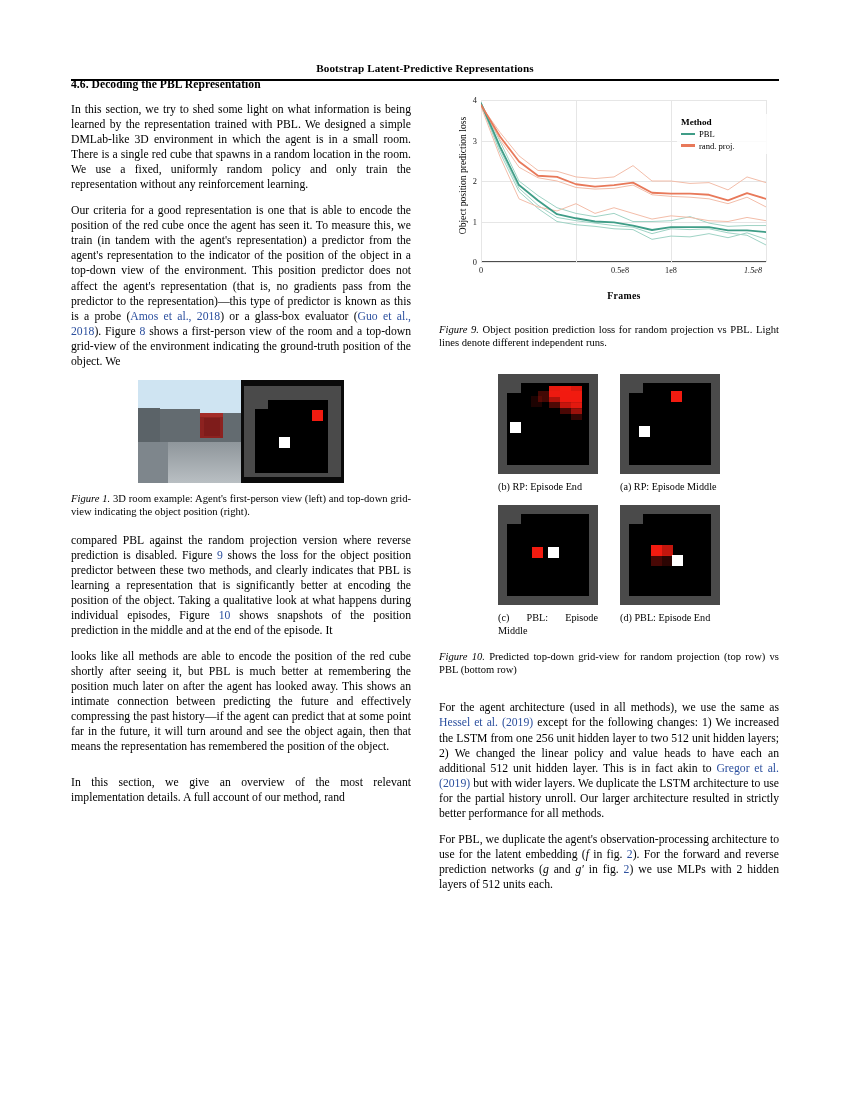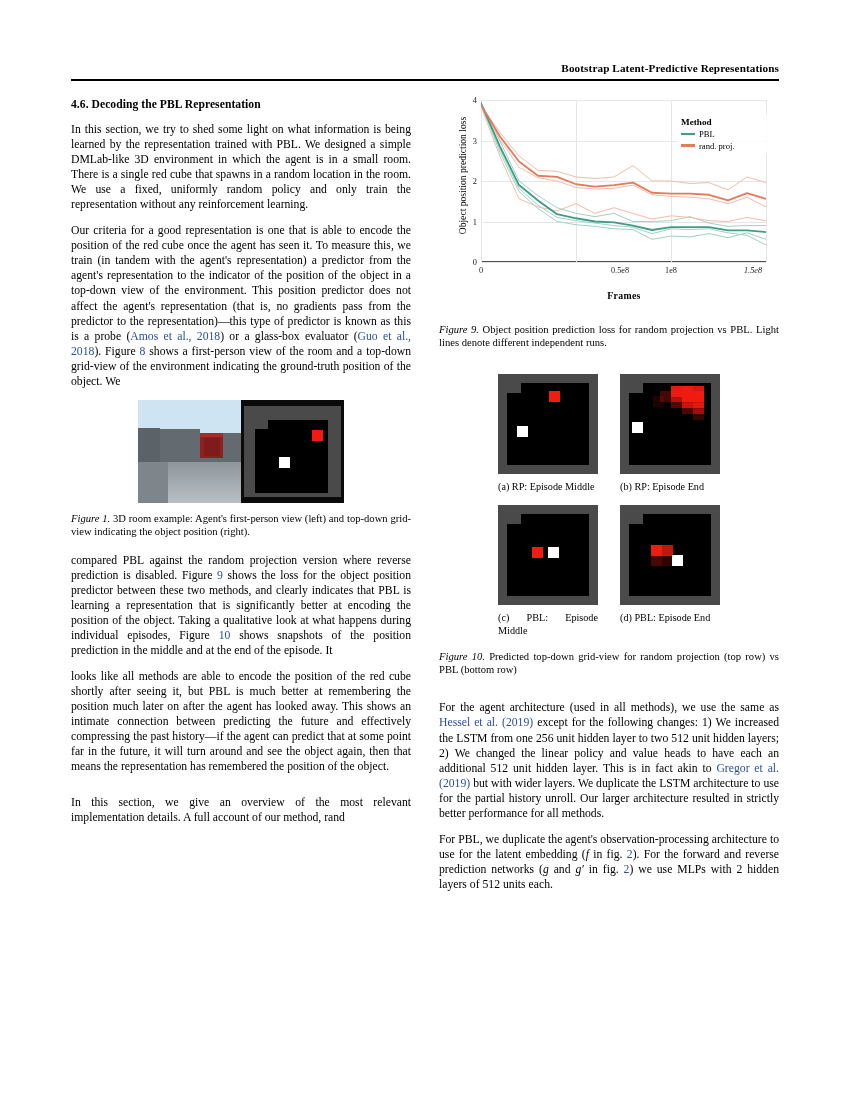--- a/index.html
+++ b/index.html
@@ -18,35 +18,35 @@
   .page {
     position: absolute;
     left: 0; top: 0;
     width: 850px; height: 1100px;
   }
 
   
   .runhead {
     position: absolute;
     left: 71px; top: 62px; width: 708px;
-    text-align: right;
+    text-align: center;
     font-size: 11.2px;
     font-weight: bold;
     letter-spacing: .1px;
   }
   .runrule {
     position: absolute;
     left: 71px; top: 79px; width: 708px; height: 1.6px;
     background: #000;
   }
 
   
   .col-left {
     position: absolute;
-    left: 71px; top: 98px; width: 340px;
+    left: 71px; top: 78px; width: 340px;
   }
   .col-right {
     position: absolute;
     left: 439px; top: 94px; width: 340px;
   }
 
   h2.sec {
     font-size: 11.6px;
     font-weight: bold;
     margin: 0 0 11px 0;
@@ -372,29 +372,20 @@
       </div>
       <div class="chart-xlabel">Frames</div>
     </div>
 
     <p class="caption"><span class="figlabel">Figure 9.</span><span> Object position prediction loss for random projection vs PBL. Light lines denote different independent runs.</span></p>
 
     <div style="height:22px"></div>
 
     <div class="fig10">
       <div class="fig10-row">
-        <div class="fig10-cell">
-          <div class="grid-img" id="panel-a">
-            <div class="grid-room"></div>
-            <div class="grid-notch"></div>
-          <div class="cellpx" style="left: 51px; top: 17px; width: 11px; height: 11px; background: rgb(242, 27, 16); opacity: 1;"></div>
-              <div class="cellpx" style="left: 19px; top: 52px; width: 11px; height: 11px; background: rgb(255, 255, 255);"></div>
-            </div>
-          <p class="subcap">(a) RP: Episode Middle</p>
-        </div>
         <div class="fig10-cell">
           <div class="grid-img" id="panel-b">
             <div class="grid-room"></div>
             <div class="grid-notch"></div>
           <div class="cellpx" style="left: 51px; top: 12px; width: 11px; height: 11px; background: rgb(242, 27, 16); opacity: 0.95;"></div>
               <div class="cellpx" style="left: 62px; top: 12px; width: 11px; height: 11px; background: rgb(242, 27, 16); opacity: 1;"></div>
               <div class="cellpx" style="left: 73px; top: 12px; width: 11px; height: 11px; background: rgb(242, 27, 16); opacity: 0.9;"></div>
               <div class="cellpx" style="left: 40px; top: 17px; width: 11px; height: 11px; background: rgb(242, 27, 16); opacity: 0.28;"></div>
               <div class="cellpx" style="left: 51px; top: 17px; width: 11px; height: 11px; background: rgb(242, 27, 16); opacity: 0.6;"></div>
               <div class="cellpx" style="left: 62px; top: 17px; width: 11px; height: 11px; background: rgb(242, 27, 16); opacity: 0.98;"></div>
@@ -403,20 +394,29 @@
               <div class="cellpx" style="left: 62px; top: 23px; width: 11px; height: 11px; background: rgb(242, 27, 16); opacity: 0.75;"></div>
               <div class="cellpx" style="left: 73px; top: 23px; width: 11px; height: 11px; background: rgb(242, 27, 16); opacity: 0.85;"></div>
               <div class="cellpx" style="left: 62px; top: 29px; width: 11px; height: 11px; background: rgb(242, 27, 16); opacity: 0.3;"></div>
               <div class="cellpx" style="left: 73px; top: 29px; width: 11px; height: 11px; background: rgb(242, 27, 16); opacity: 0.55;"></div>
               <div class="cellpx" style="left: 73px; top: 35px; width: 11px; height: 11px; background: rgb(242, 27, 16); opacity: 0.22;"></div>
               <div class="cellpx" style="left: 33px; top: 22px; width: 11px; height: 11px; background: rgb(242, 27, 16); opacity: 0.12;"></div>
               <div class="cellpx" style="left: 12px; top: 48px; width: 11px; height: 11px; background: rgb(255, 255, 255);"></div>
             </div>
           <p class="subcap">(b) RP: Episode End</p>
         </div>
+        <div class="fig10-cell">
+          <div class="grid-img" id="panel-a">
+            <div class="grid-room"></div>
+            <div class="grid-notch"></div>
+          <div class="cellpx" style="left: 51px; top: 17px; width: 11px; height: 11px; background: rgb(242, 27, 16); opacity: 1;"></div>
+              <div class="cellpx" style="left: 19px; top: 52px; width: 11px; height: 11px; background: rgb(255, 255, 255);"></div>
+            </div>
+          <p class="subcap">(a) RP: Episode Middle</p>
+        </div>
       </div>
 
       <div class="fig10-gap"></div>
 
       <div class="fig10-row">
         <div class="fig10-cell">
           <div class="grid-img" id="panel-c">
             <div class="grid-room"></div>
             <div class="grid-notch"></div>
           <div class="cellpx" style="left: 34px; top: 42px; width: 11px; height: 11px; background: rgb(242, 27, 16); opacity: 1;"></div>

